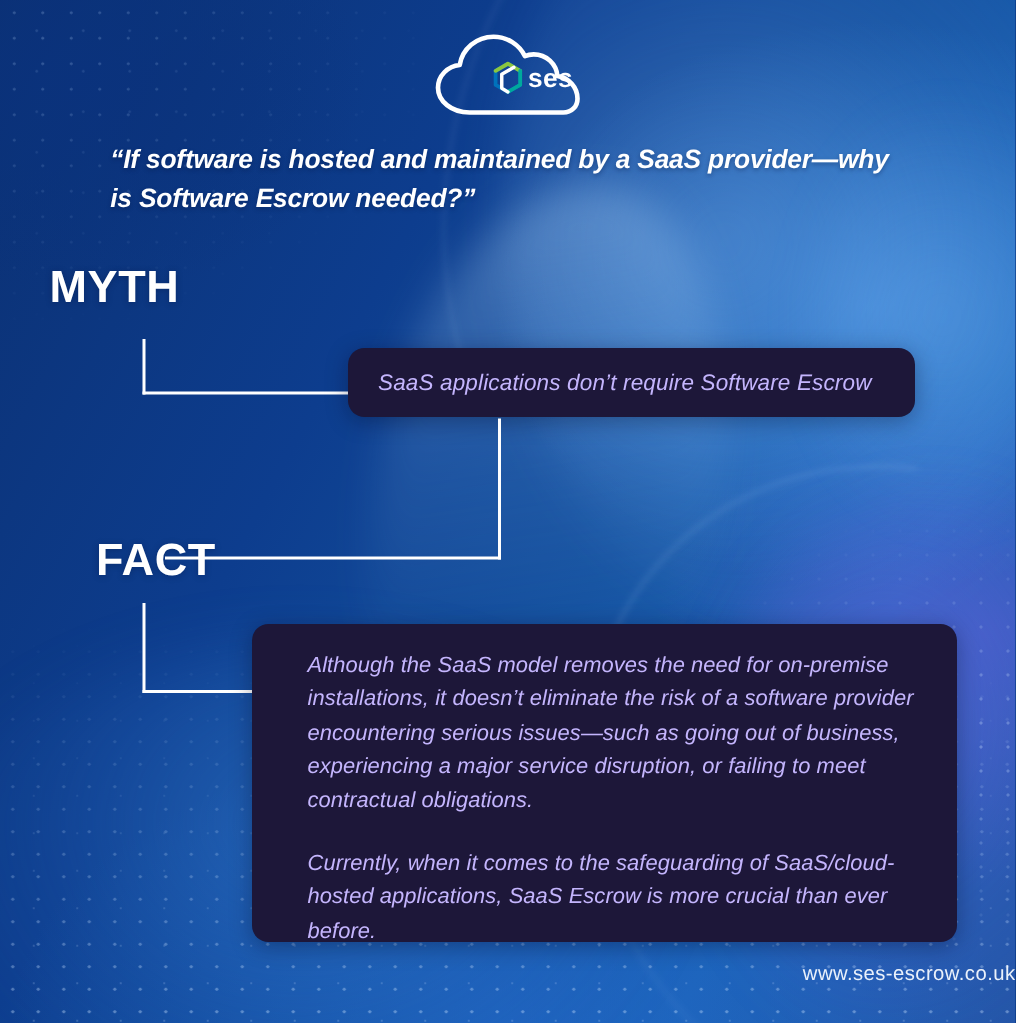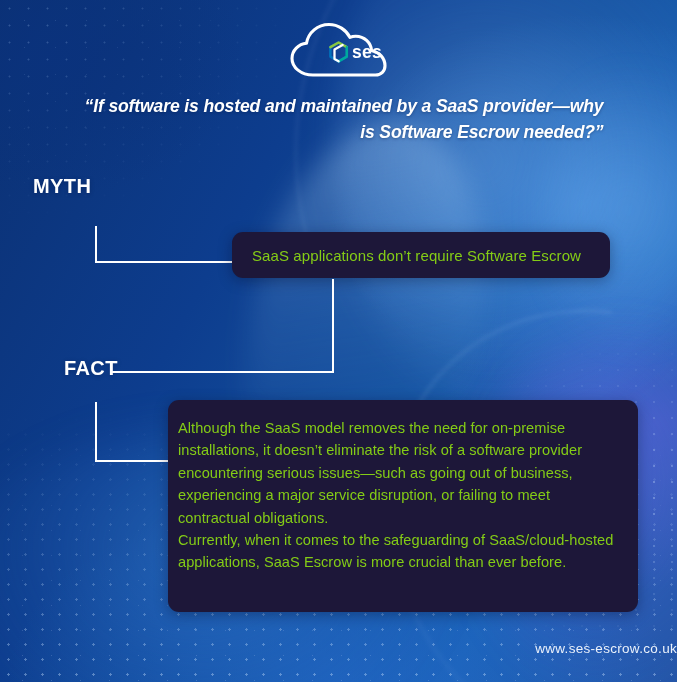--- a/index.html
+++ b/index.html
@@ -103,32 +103,32 @@
     mask-image:radial-gradient(ellipse at 85% 55%, #000 0%, transparent 70%);
   }
 
   
   .logo { position:absolute; left:50%; top:18px; transform:translateX(-50%); width:110px; height:64px; }
   .logo svg { display:block; }
 
   
   .headline {
     position:absolute; left:50%; top:93px; transform:translateX(-50%);
-    width:530px; text-align:right;
+    width:530px; text-align:left;
     color:#ffffff;
     font-size:17.6px; line-height:26px;
     font-weight:bold; font-style:italic;
     letter-spacing:-0.15px;
     text-shadow:0 1px 3px rgba(0,20,60,0.35);
   }
 
   
   .big-label {
     position:absolute; color:#fff;
-    font-size:20px; font-weight:bold; letter-spacing:0.4px;
+    font-size:30px; font-weight:bold; letter-spacing:0.4px;
     text-shadow:0 1px 4px rgba(0,20,60,0.35);
   }
   .lbl-myth { left:33px; top:175px; }
   .lbl-fact { left:33px; top:357px;margin-left:31px; }
 
   
   .conn { position:absolute; background:#ffffff; }
   .conn-v { width:2px; }
   .conn-h { height:2px; }
 
@@ -142,36 +142,37 @@
 
   
   .f-v2 { left:95px; top:402px; height:60px; }
   .f-h2 { left:95px; top:460px; width:80px; }
 
   
   .card {
     position:absolute;
     background:#1d1739;
     border-radius:11px;
-    color:#84cc16;
+    color:#c4b5fd;
     box-shadow:0 3px 14px rgba(2,10,36,0.34);
+    font-style:italic;
   }
   .card-myth {
     left:232px; top:232px; width:378px; height:46px;
     display:flex; align-items:center;
     padding:0 20px;
     font-size:15px; letter-spacing:0.1px;
   }
   .card-fact {
-    left:168px; top:400px; width:470px; height:212px;
-    padding:17px 22px 0 10px;
+    left:168px; top:416px; width:470px; height:212px;
+    padding:17px 22px 0 37px;
     font-size:14.6px; line-height:22.4px;
   }
   .card-fact p { margin:0; letter-spacing:0.05px; }
-  .card-fact p + p { }
+  .card-fact p + p { margin-top:20px; }
 
   
   .footer {
     position:absolute; left:0; right:0; top:641px;
     text-align:right; color:#eaf1fb;
     font-size:13.5px; letter-spacing:0.3px;
   }
 </style>
 </head>
 <body>

